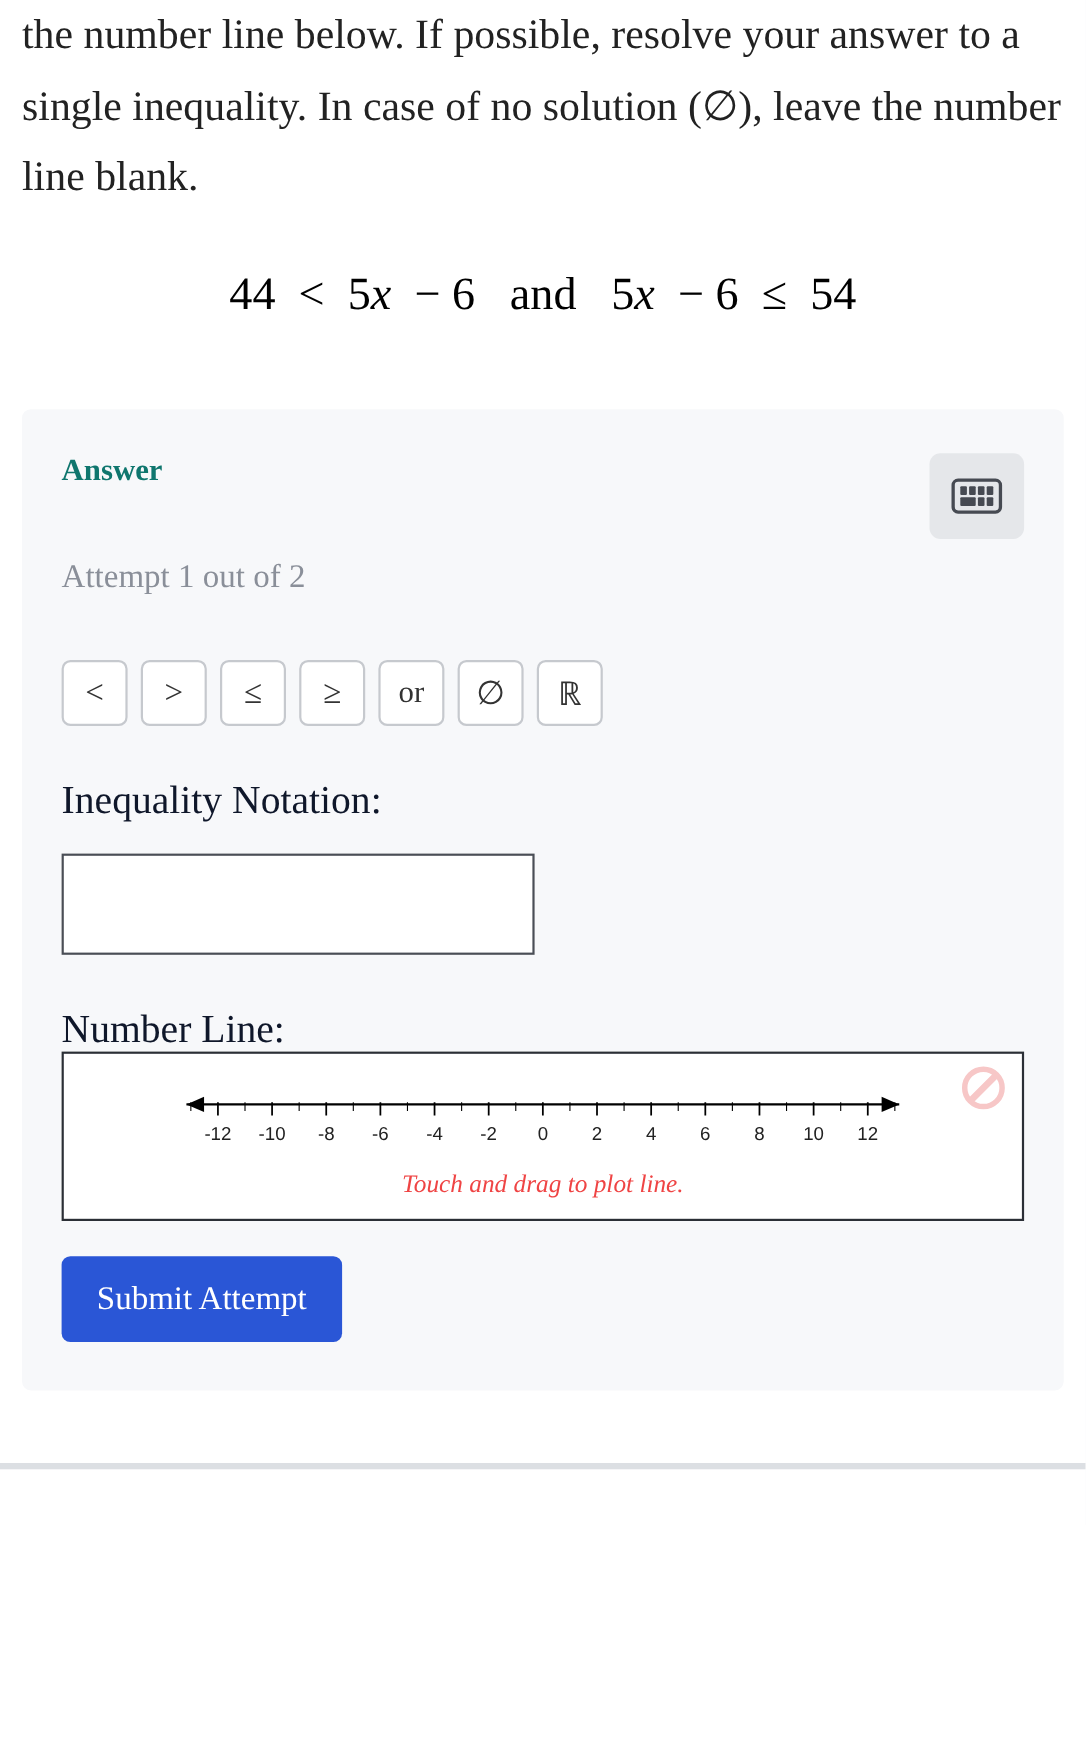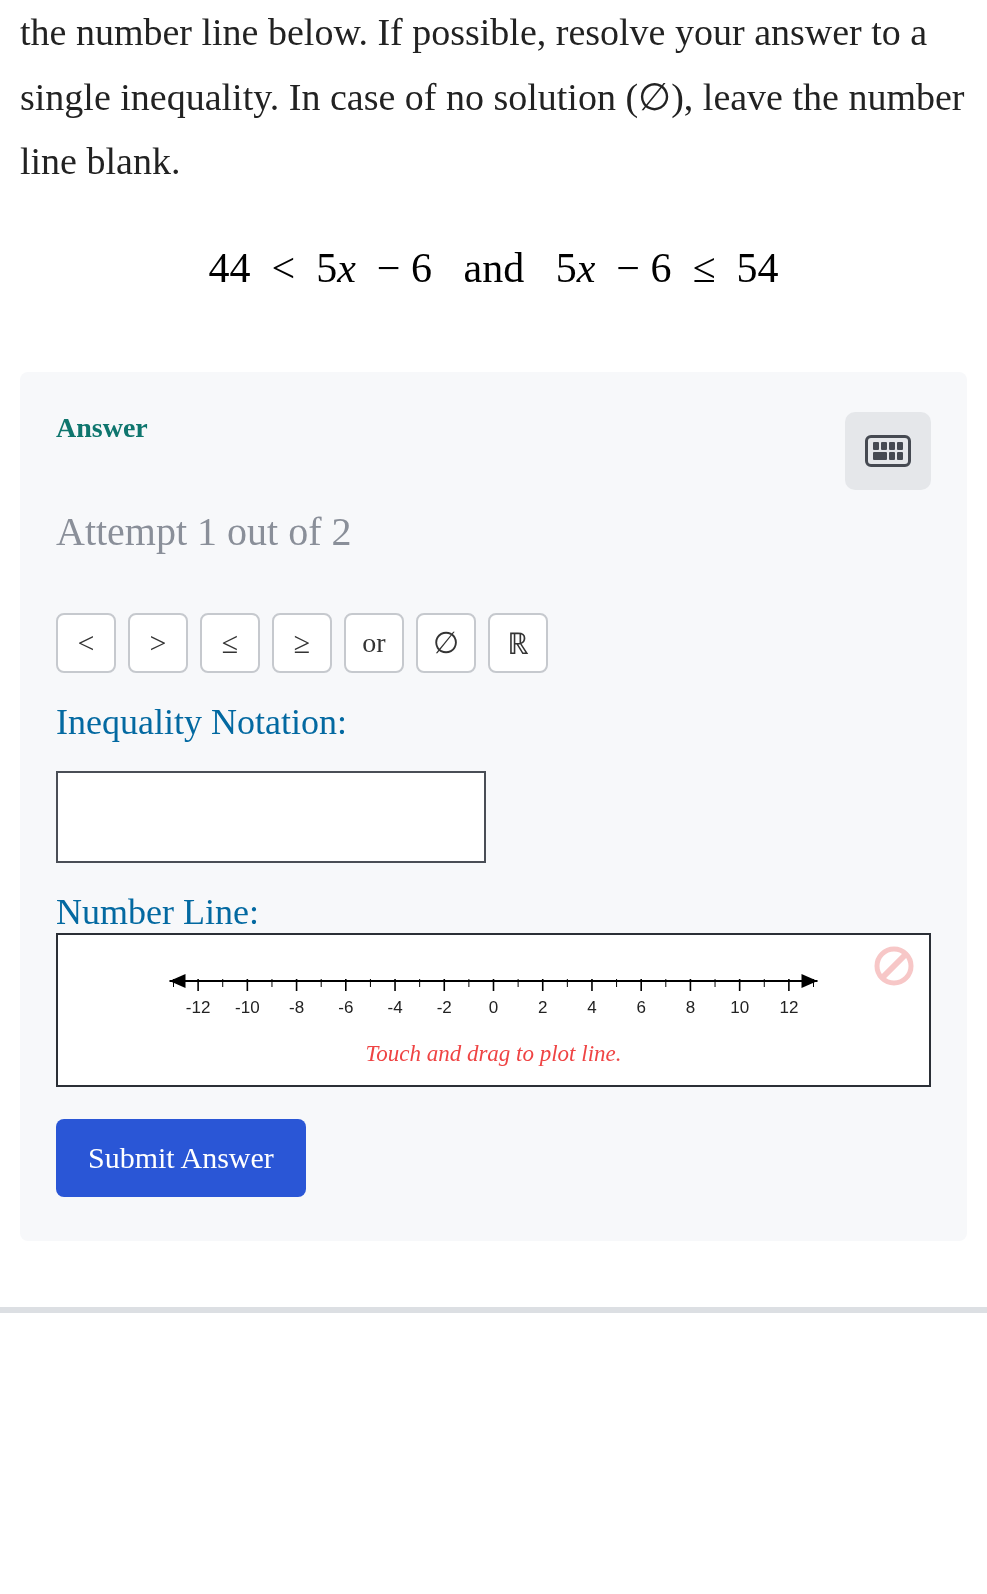--- a/index.html
+++ b/index.html
@@ -60,21 +60,21 @@
     grid-template-rows: repeat(2, 1fr);
     gap: 2px;
     padding: 4px 5px;
   }
   .keypad-icon span {
     background: #464a52;
     border-radius: 1px;
   }
   .keypad-icon span.wide { grid-column: span 2; }
   .attempt {
-    font-size: 40px;
+    font-size: 30px;
     color: #8a8f99;
     margin-top: 18px;
   }
   .symbol-row {
     display: flex;
     gap: 12px;
     margin-top: 58px;
   }
   .sym-btn {
     border: 2px solid #c6c9ce;
@@ -87,22 +87,22 @@
     align-items: center;
     justify-content: center;
     font-size: 30px;
     font-family: 'Times New Roman', serif;
     color: #333;
     cursor: pointer;
   }
   .sym-real { font-family: serif; }
   .section-label {
     font-size: 36px;
-    color: #0369a1;
-    margin-top: 28px;
+    color: #0f172a;
+    margin-top: 46px;
   }
   .notation-input {
     margin-top: 28px;
     width: 430px;
     height: 92px;
     border: 2px solid #4a4e56;
     background: #fff;
     font-size: 30px;
     padding: 8px 12px;
     font-family: Georgia, serif;
@@ -249,16 +249,16 @@
           <line x1="586.1538461538462" y1="24" x2="586.1538461538462" y2="36" stroke="#000" stroke-width="1.6"></line>
           <text x="586.1538461538462" y="58" text-anchor="middle" class="tick-label">10</text>
           <line x1="610.7692307692308" y1="24" x2="610.7692307692308" y2="32" stroke="#000" stroke-width="1"></line>
           <line x1="635.3846153846154" y1="24" x2="635.3846153846154" y2="36" stroke="#000" stroke-width="1.6"></line>
           <text x="635.3846153846154" y="58" text-anchor="middle" class="tick-label">12</text>
           <line x1="660" y1="24" x2="660" y2="32" stroke="#000" stroke-width="1"></line>
         </svg>
       <div class="numline-caption">Touch and drag to plot line.</div>
     </div>
 
-    <button class="submit-btn">Submit Answer</button>
+    <button class="submit-btn">Submit Attempt</button>
   </div>
 </div>
 <div class="footer-line"></div>
 
 </body></html>

